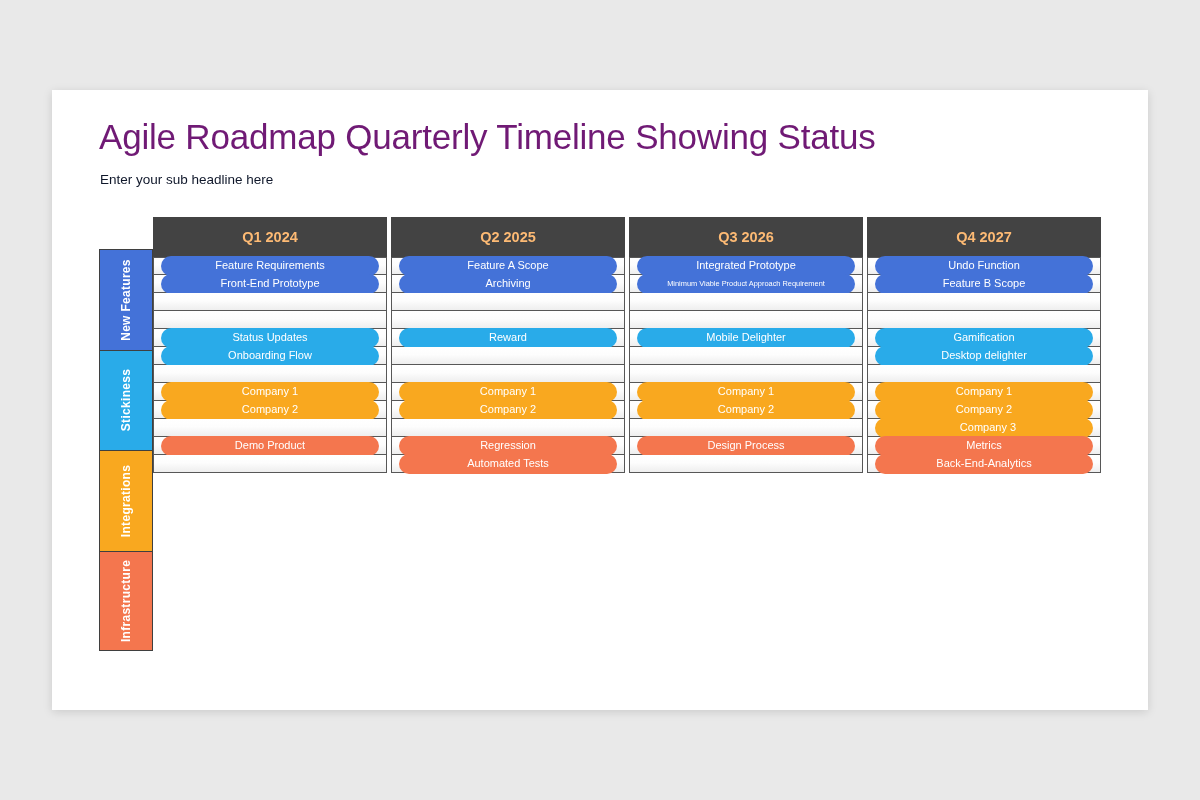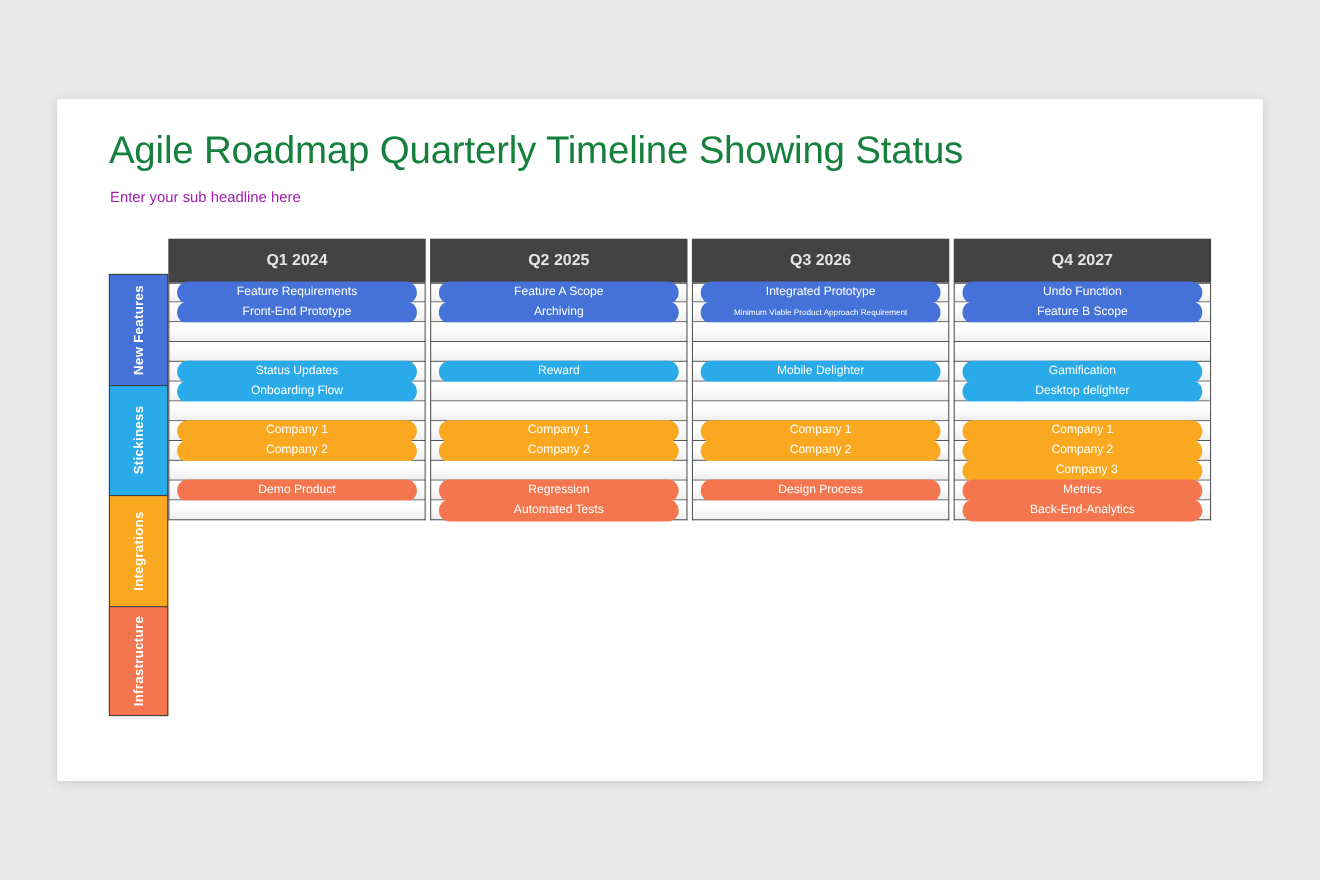--- a/index.html
+++ b/index.html
@@ -21,32 +21,32 @@
     background: #ffffff;
     box-shadow: 0 2px 9px rgba(0,0,0,0.13);
   }
 
   #page-title {
     position: absolute;
     left: 47px;
     top: 27px;
     font-size: 35px;
     font-weight: 400;
-    color: #15803d;
+    color: #701a75;
     letter-spacing: -0.2px;
     white-space: nowrap;
   }
 
   #page-subtitle {
     position: absolute;
     left: 48px;
     top: 82px;
     font-size: 13.5px;
     font-weight: 400;
-    color: #a21caf;
+    color: #0f172a;
     white-space: nowrap;
   }
 
   
   #roadmap {
     position: absolute;
     left: 47px;
     top: 127px;
     width: 1002px;
   }
@@ -92,21 +92,21 @@
 
   .q-col {
     flex: 1;
     display: flex;
     flex-direction: column;
   }
 
   .q-head {
     height: 40px;
     background: #434343;
-    color: #e5e5e5;
+    color: #fdba74;
     font-size: 14.5px;
     font-weight: 700;
     display: flex;
     align-items: center;
     justify-content: center;
     white-space: nowrap;
   }
 
   .cell {
     height: 18px;

